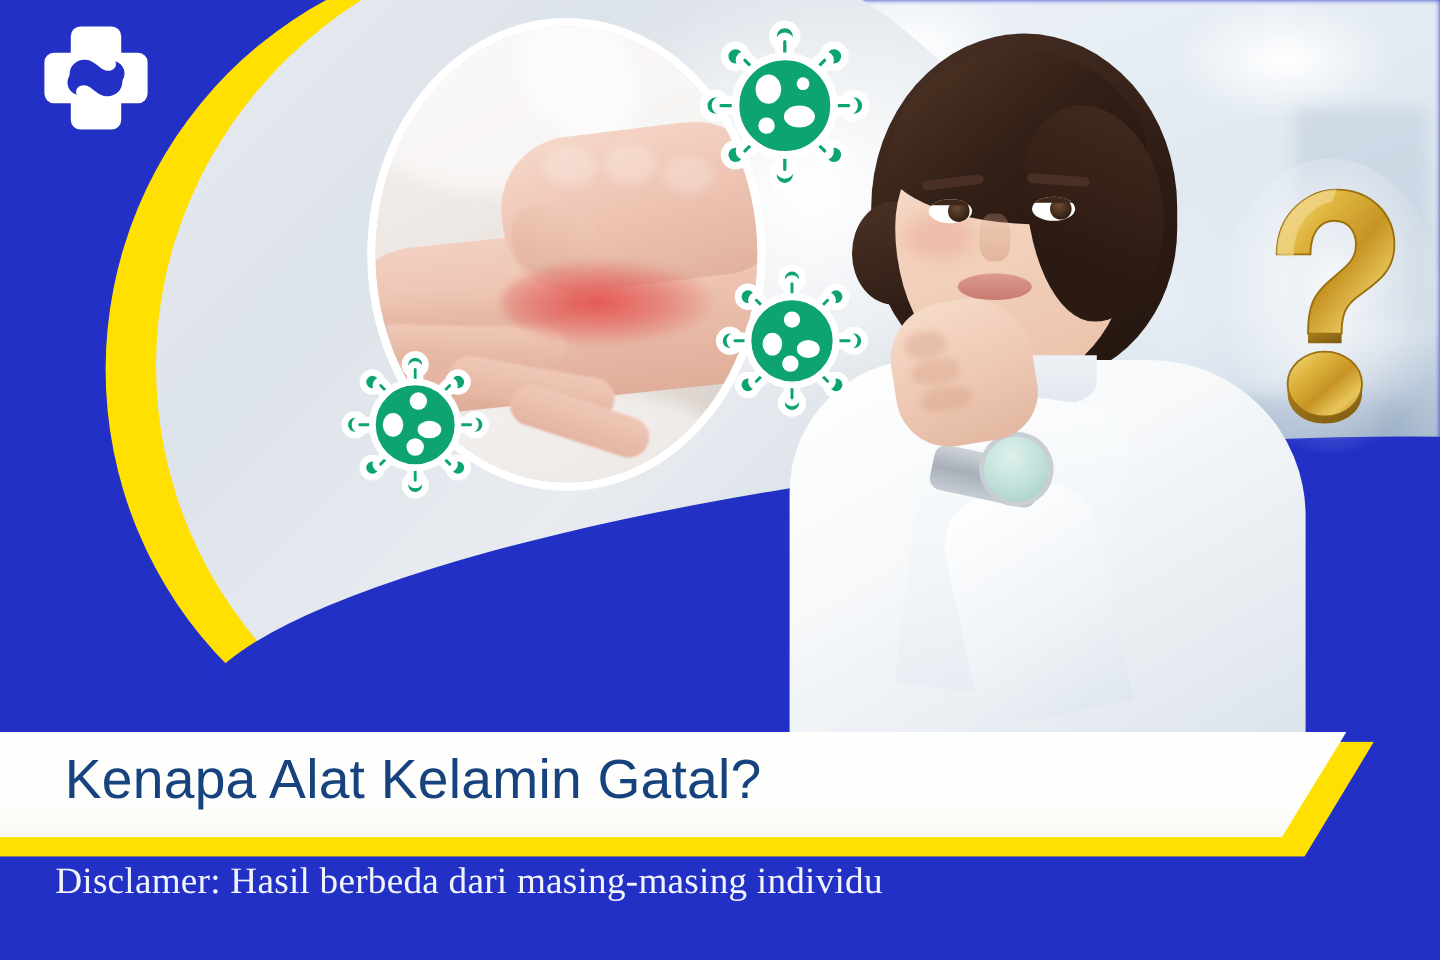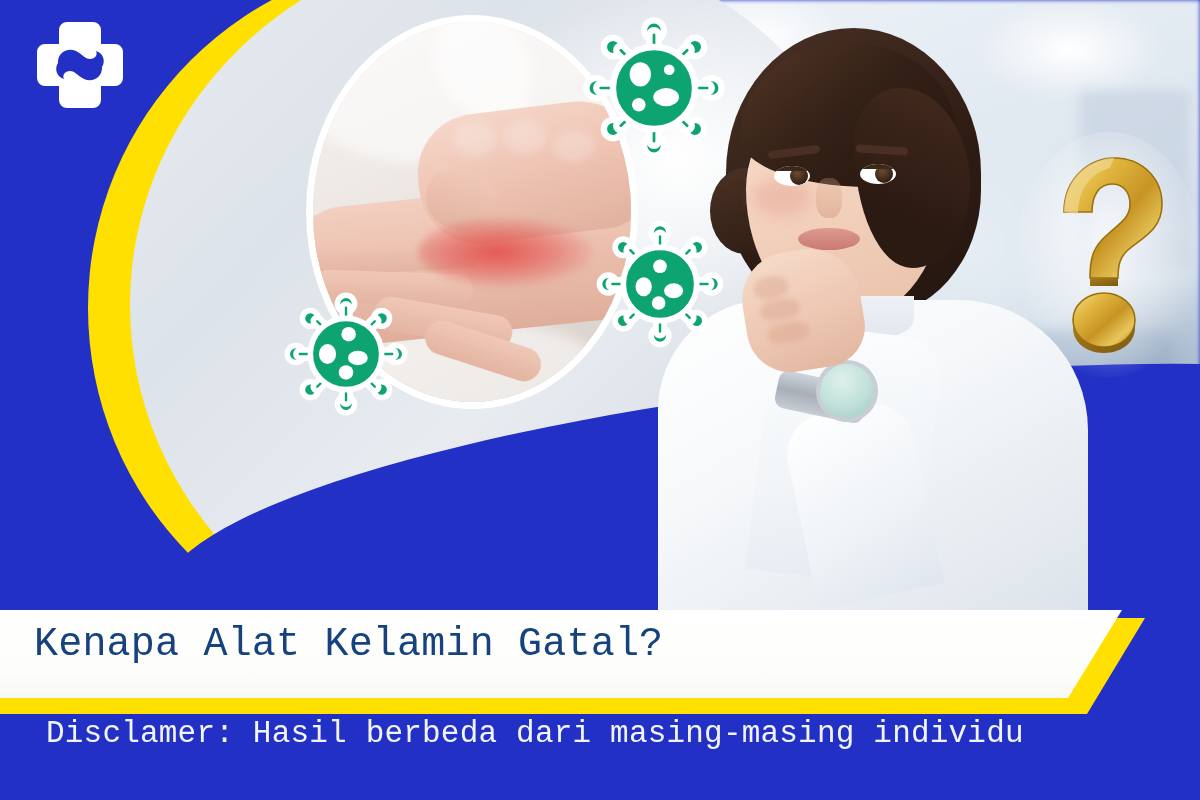--- a/index.html
+++ b/index.html
@@ -313,40 +313,40 @@
     clip-path:polygon(0 0, 1145px 0, 1087px 96px, 0 96px);
   }
   .band-white{
     position:absolute; left:0; top:0;
     width:1122px; height:88px;
     background:linear-gradient(180deg,#ffffff 0%,#fdfdfb 70%,#f8f8f4 100%);
     clip-path:polygon(0 0, 1122px 0, 1068px 88px, 0 88px);
   }
   .headline{
     position:absolute;
-    left:34px; top:12px;
-    font-size:40px;
+    left:54px; top:12px;
+    font-size:46px;
     font-weight:400;
     color:#16427e;
     letter-spacing:.2px;
     white-space:nowrap;
-    font-family:Liberation Mono, monospace;
+    font-family:Liberation Sans, sans-serif;
   }
 
   
   .disclaimer{
     position:absolute;
     left:46px; top:716px;
     font-size:31px;
     font-weight:400;
     color:#f2f4fb;
     letter-spacing:.2px;
     white-space:nowrap;
     z-index:50;
-    font-family:Liberation Mono, monospace;
+    font-family:Liberation Serif, serif;
   }
 </style>
 </head>
 <body>
 
 <div id="banner">
 
   <div id="hero">
 
     <div class="clinic-bg"></div>

